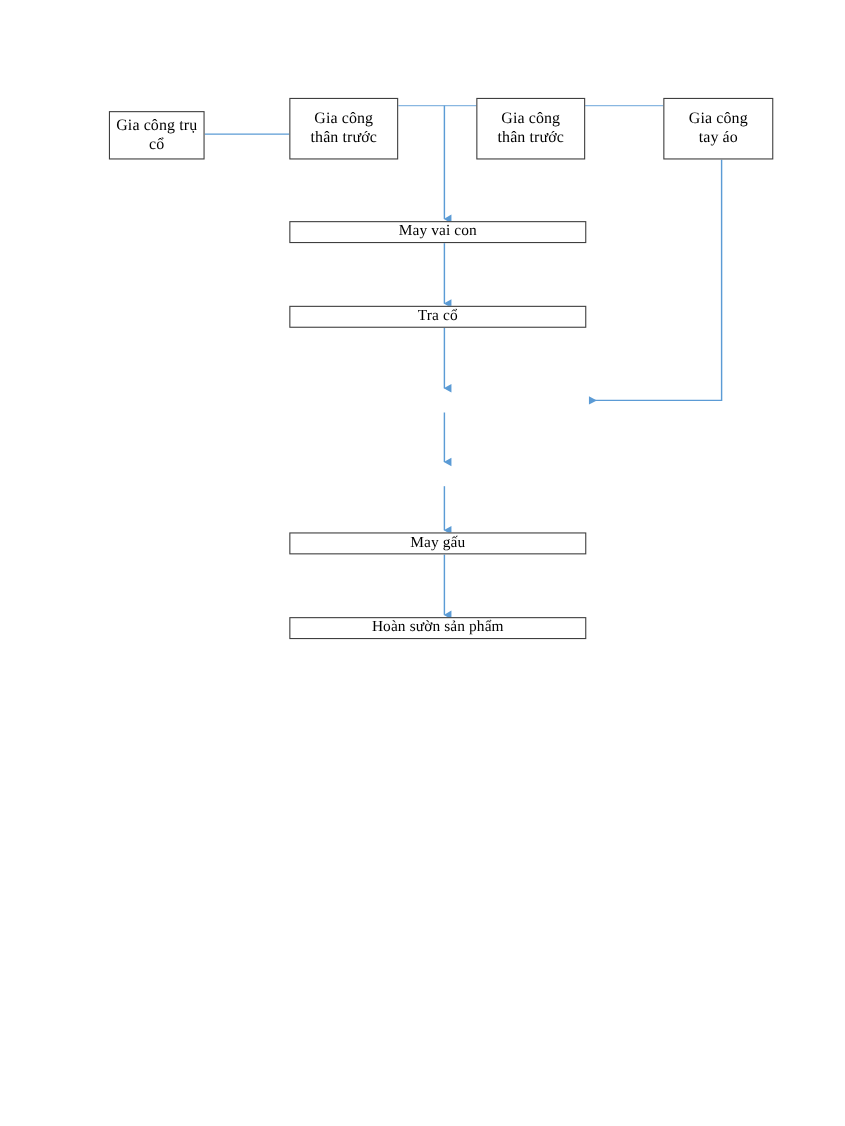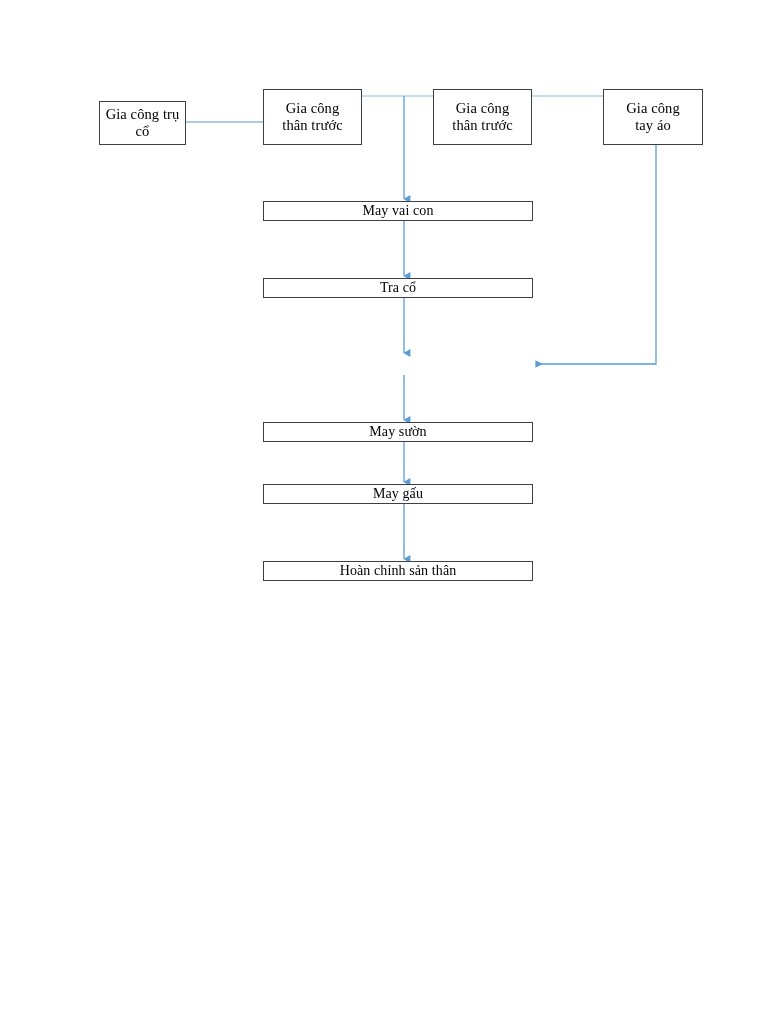--- a/index.html
+++ b/index.html
@@ -161,25 +161,22 @@
 
   <div class="node node-op" id="node-tra-co">
     <span class="node-label">Tra cổ</span>
   </div>
 
   <div class="node node-op" id="node-may-vai-con">
     <span class="node-label">May vai con</span>
   </div>
 
 
-  <div class="node node-op" id="node-may-suon">
-    <span class="node-label">May sườn</span>
-  </div>
 
   <div class="node node-op" id="node-may-gau">
     <span class="node-label">May gấu</span>
   </div>
 
   <div class="node node-op" id="node-hoan-chinh">
-    <span class="node-label">Hoàn chỉnh sản thân</span>
+    <span class="node-label">Hoàn sườn sản phẩm</span>
   </div>
 
 </div>
 
 </body></html>

